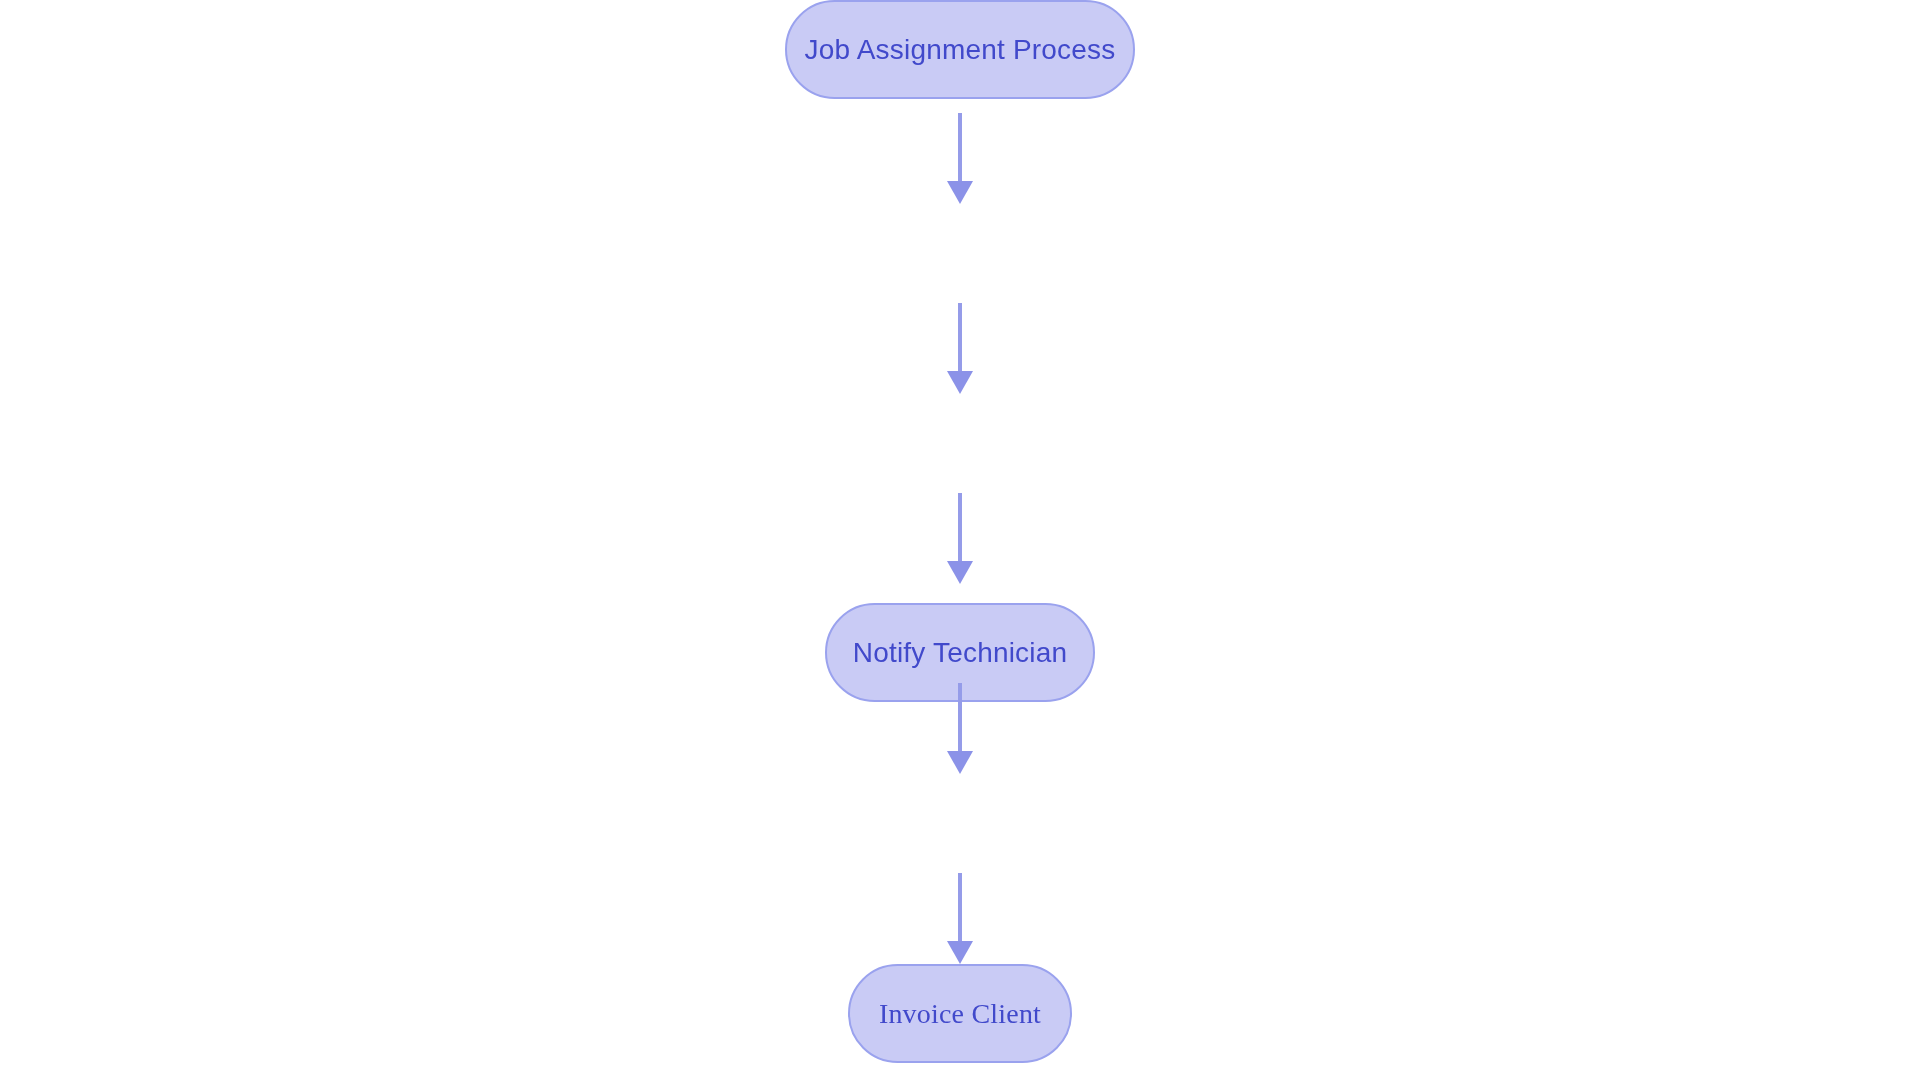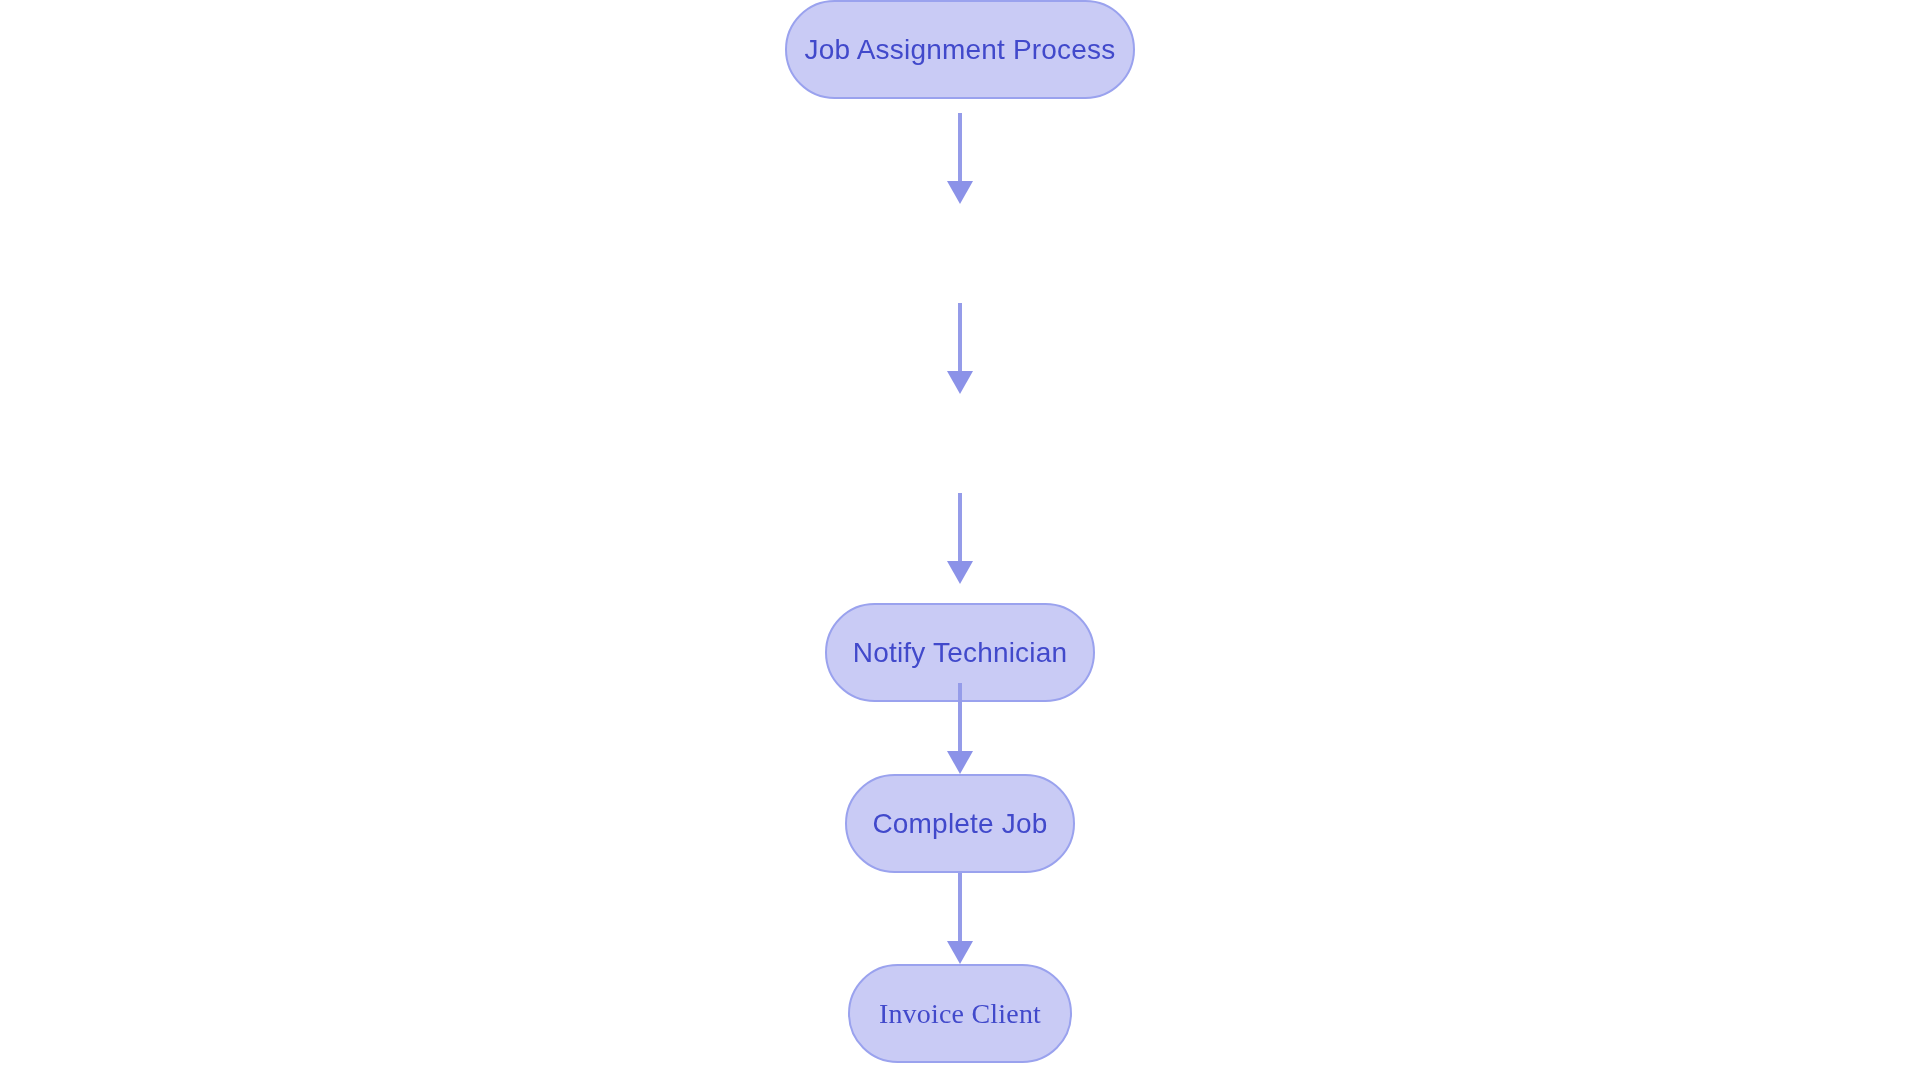--- a/index.html
+++ b/index.html
@@ -95,23 +95,20 @@
 
   <div class="node n4">
     <span>Notify Technician</span>
   </div>
 
   <div class="arrow a4">
     <div class="shaft"></div>
     <div class="head"></div>
   </div>
 
-  <div class="node n5">
-    <span>Complete Job</span>
-  </div>
 
   <div class="arrow a5">
     <div class="shaft"></div>
     <div class="head"></div>
   </div>
 
   <div class="node n6">
     <span>Invoice Client</span>
   </div>
 

